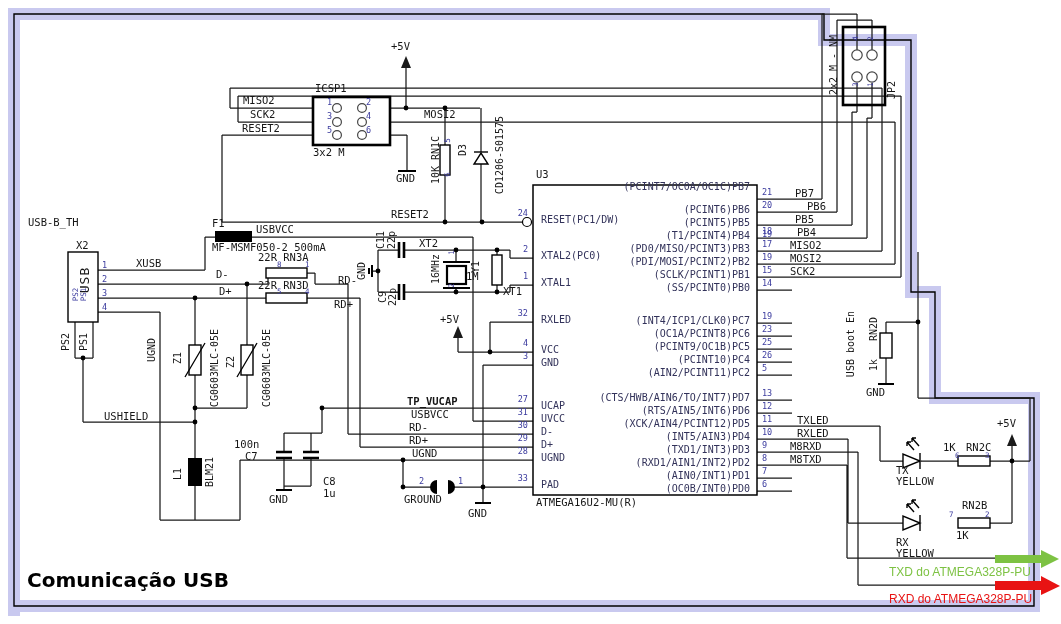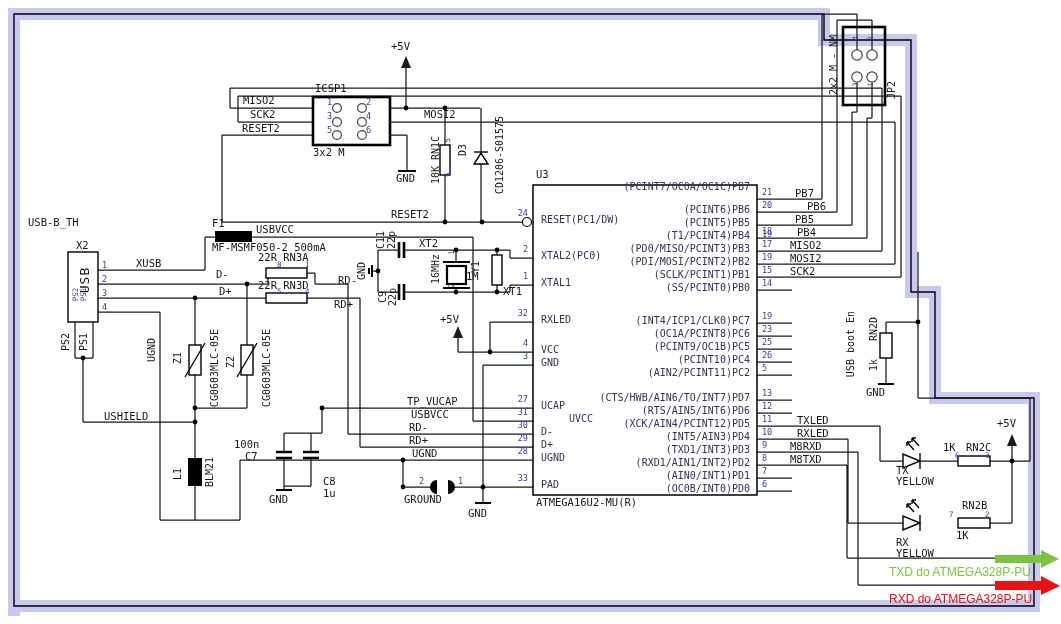--- a/index.html
+++ b/index.html
@@ -263,21 +263,21 @@
       <div class="lbl" style="left: 234px; top: 439px;">100n</div>
       <div class="lbl" style="left: 245px; top: 451px;">C7</div>
       <div class="lbl" style="left: 323px; top: 476px;">C8</div>
       <div class="lbl" style="left: 323px; top: 488px;">1u</div>
       <div class="lbl" style="left: 269px; top: 494px;">GND</div>
       <div class="lbl" style="left: 440px; top: 314px;">+5V</div>
       <div class="lbl" style="left: 404px; top: 494px;">GROUND</div>
       <div class="lbl num" style="left: 419px; top: 477px;">2</div>
       <div class="lbl num" style="left: 458px; top: 477px;">1</div>
       <div class="lbl" style="left: 468px; top: 508px;">GND</div>
-      <div class="lbl" style="left: 407px; top: 396px;">TP_VUCAP</div>
+      <div class="lbl" style="left: 407px; top: 396px; font-weight: bold;">TP_VUCAP</div>
       <div class="lbl" style="left: 411px; top: 409px;">USBVCC</div>
       <div class="lbl" style="left: 409px; top: 422px;">RD-</div>
       <div class="lbl" style="left: 409px; top: 435px;">RD+</div>
       <div class="lbl" style="left: 412px; top: 448px;">UGND</div>
       <div class="lbl" style="left: 536px; top: 169px;">U3</div>
       <div class="lbl" style="left: 536px; top: 497px;">ATMEGA16U2-MU(R)</div>
       <div class="rotbox" style="left: 792px; top: 337px;">USB boot En</div>
       <div class="rotbox" style="left: 815px; top: 322px;">RN2D</div>
       <div class="rotbox" style="left: 815px; top: 358px;">1k</div>
       <div class="lbl" style="left: 866px; top: 387px;">GND</div>
@@ -304,21 +304,21 @@
       <div class="lbl icl" style="left: 541px; top: 277px;">XTAL1</div>
       <div class="lbl num ra" style="left: 496px; top: 309px; width: 32px;">32</div>
       <div class="lbl icl" style="left: 541px; top: 314px;">RXLED</div>
       <div class="lbl num ra" style="left: 496px; top: 339px; width: 32px;">4</div>
       <div class="lbl icl" style="left: 541px; top: 344px;">VCC</div>
       <div class="lbl num ra" style="left: 496px; top: 352px; width: 32px;">3</div>
       <div class="lbl icl" style="left: 541px; top: 357px;">GND</div>
       <div class="lbl num ra" style="left: 496px; top: 395px; width: 32px;">27</div>
       <div class="lbl icl" style="left: 541px; top: 400px;">UCAP</div>
       <div class="lbl num ra" style="left: 496px; top: 408px; width: 32px;">31</div>
-      <div class="lbl icl" style="left: 541px; top: 413px; margin-left: 28px;">UVCC</div>
+      <div class="lbl icl" style="left: 541px; top: 413px;">UVCC</div>
       <div class="lbl num ra" style="left: 496px; top: 421px; width: 32px;">30</div>
       <div class="lbl icl" style="left: 541px; top: 426px;">D-</div>
       <div class="lbl num ra" style="left: 496px; top: 434px; width: 32px;">29</div>
       <div class="lbl icl" style="left: 541px; top: 439px;">D+</div>
       <div class="lbl num ra" style="left: 496px; top: 447px; width: 32px;">28</div>
       <div class="lbl icl" style="left: 541px; top: 452px;">UGND</div>
       <div class="lbl num ra" style="left: 496px; top: 474px; width: 32px;">33</div>
       <div class="lbl icl" style="left: 541px; top: 479px;">PAD</div>
       <div class="lbl num" style="left: 762px; top: 188px; width: 22px;">21</div>
       <div class="lbl icl ra" style="left: 540px; top: 181px; width: 210px;">(PCINT7/OC0A/OC1C)PB7</div>
@@ -367,13 +367,14 @@
       <div class="lbl icl ra" style="left: 540px; top: 444px; width: 210px;">(TXD1/INT3)PD3</div>
       <div class="lbl" style="left: 790px; top: 441px;">M8RXD</div>
       <div class="lbl num" style="left: 762px; top: 454px; width: 22px;">8</div>
       <div class="lbl icl ra" style="left: 540px; top: 457px; width: 210px;">(RXD1/AIN1/INT2)PD2</div>
       <div class="lbl" style="left: 790px; top: 454px;">M8TXD</div>
       <div class="lbl num" style="left: 762px; top: 467px; width: 22px;">7</div>
       <div class="lbl icl ra" style="left: 540px; top: 470px; width: 210px;">(AIN0/INT1)PD1</div>
       <div class="lbl num" style="left: 762px; top: 480px; width: 22px;">6</div>
       <div class="lbl icl ra" style="left: 540px; top: 483px; width: 210px;">(OC0B/INT0)PD0</div>
     </div>
+  <div class="title" style="left:27px;top:568px;">Comunicação USB</div>
 </div>
 
 </body></html>

